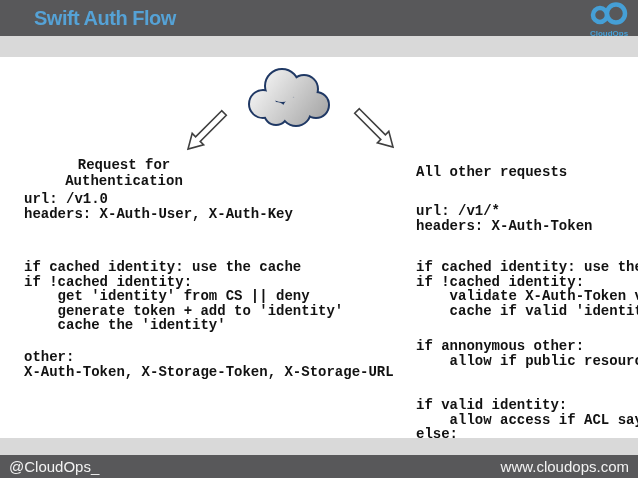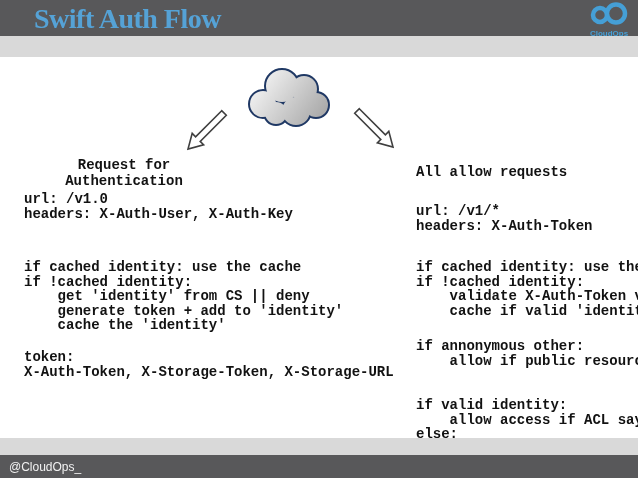--- a/index.html
+++ b/index.html
@@ -7,36 +7,36 @@
     width:638px; height:478px; position:relative; overflow:hidden;
     background:#ffffff;
     font-family:"Liberation Sans", sans-serif;
   }
   .header {
     position:absolute; top:0; left:0; width:638px; height:36px;
     background:#58585a;
   }
   .title {
     position:absolute; left:34px; top:0; height:36px; line-height:37px;
-    font-size:28px; font-weight:bold; letter-spacing:-0.5px;
-    color:#55a2d6; white-space:nowrap;font-family:Liberation Serif, serif;
+    font-size:20px; font-weight:bold; letter-spacing:-0.5px;
+    color:#55a2d6; white-space:nowrap;
   }
   .logo { position:absolute; top:2px; right:7px; width:44px; text-align:center; }
   .logo-text {
     font-size:8px; font-weight:bold; color:#459fd6; line-height:9px;
     margin-top:-1px; letter-spacing:0;
   }
   .band { position:absolute; left:0; width:638px; background:#d9d9d9; }
   .band-top { top:36px; height:21px; }
   .band-bottom { top:438px; height:17px; }
   .footer {
     position:absolute; top:455px; left:0; width:638px; height:23px;
     background:#58585a; color:#f2f2f2;
     display:flex; justify-content:space-between; align-items:center;
-    box-sizing:border-box; padding:8px 9px; font-size:12px;
+    box-sizing:border-box; padding:8px 9px; font-size:15px;
   }
   .cloud { position:absolute; left:246px; top:66px; }
   .arrow { position:absolute; }
   .arrow-left  { left:184px; top:109px; transform:scaleX(-1); }
   .arrow-right { left:349px; top:107px; }
   pre.code {
     position:absolute; margin:16px; white-space:pre;
     font-family:"Liberation Mono","DejaVu Sans Mono",monospace;
     font-weight:bold; font-size:14px; line-height:14.6px; color:#121212;
   }
@@ -103,36 +103,37 @@
 
   <pre class="code label-center l-label">Request for
 Authentication</pre>
   <pre class="code l-request">url: /v1.0
 headers: X-Auth-User, X-Auth-Key</pre>
   <pre class="code l-logic">if cached identity: use the cache
 if !cached identity:
     get 'identity' from CS || deny
     generate token + add to 'identity'
     cache the 'identity'</pre>
-  <pre class="code l-return">token:
+  <pre class="code l-return">other:
 X-Auth-Token, X-Storage-Token, X-Storage-URL</pre>
 
-  <pre class="code r-label">All allow requests</pre>
+  <pre class="code r-label">All other requests</pre>
   <pre class="code r-request">url: /v1/*
 headers: X-Auth-Token</pre>
   <pre class="code r-logic1">if cached identity: use the cache
 if !cached identity:
     validate X-Auth-Token via CS
     cache if valid 'identity'</pre>
   <pre class="code r-logic2">if annonymous other:
     allow if public resource</pre>
   <pre class="code r-logic3">if valid identity:
     allow access if ACL says to
 else:
     deny request</pre>
 
   <div class="band band-bottom"></div>
 
   <div class="footer">
     <span>@CloudOps_</span>
+    <span>www.cloudops.com</span>
   </div>
 
 </div>
 
 </body></html>

